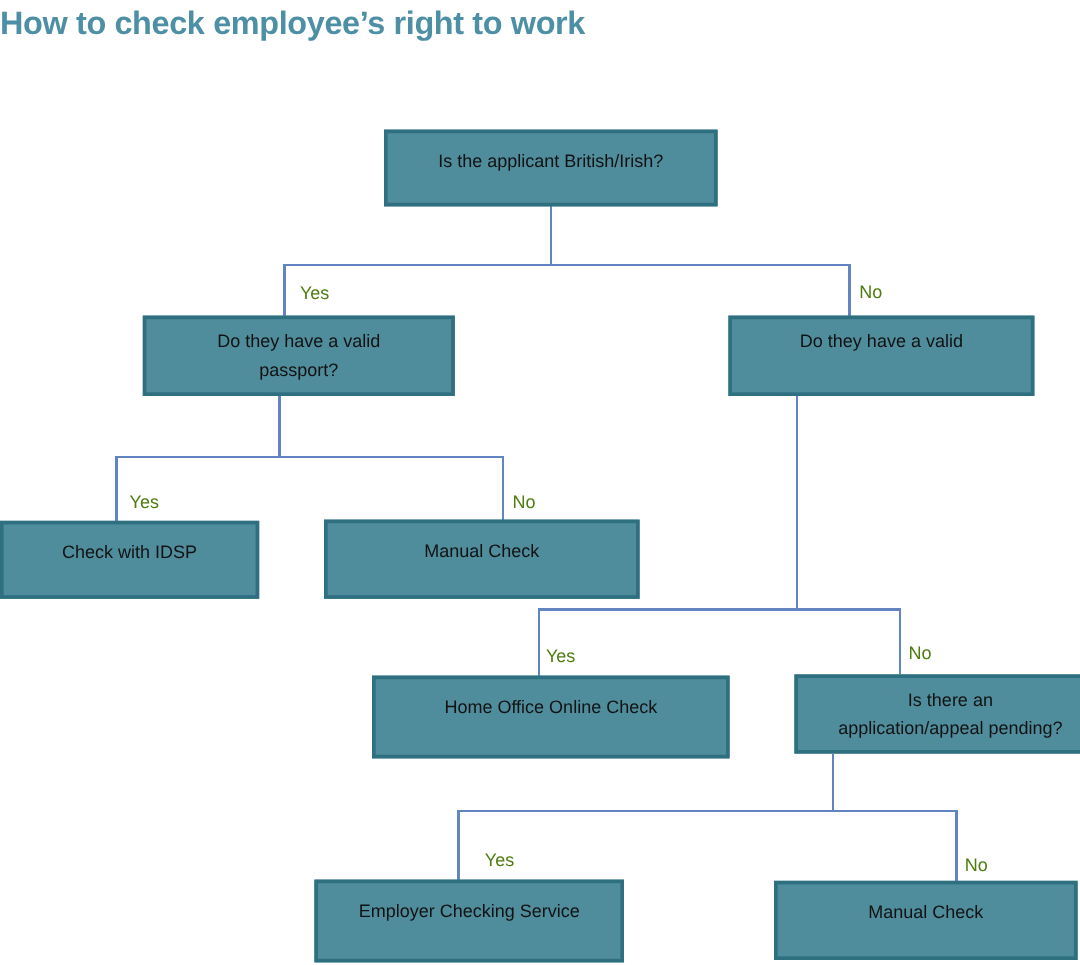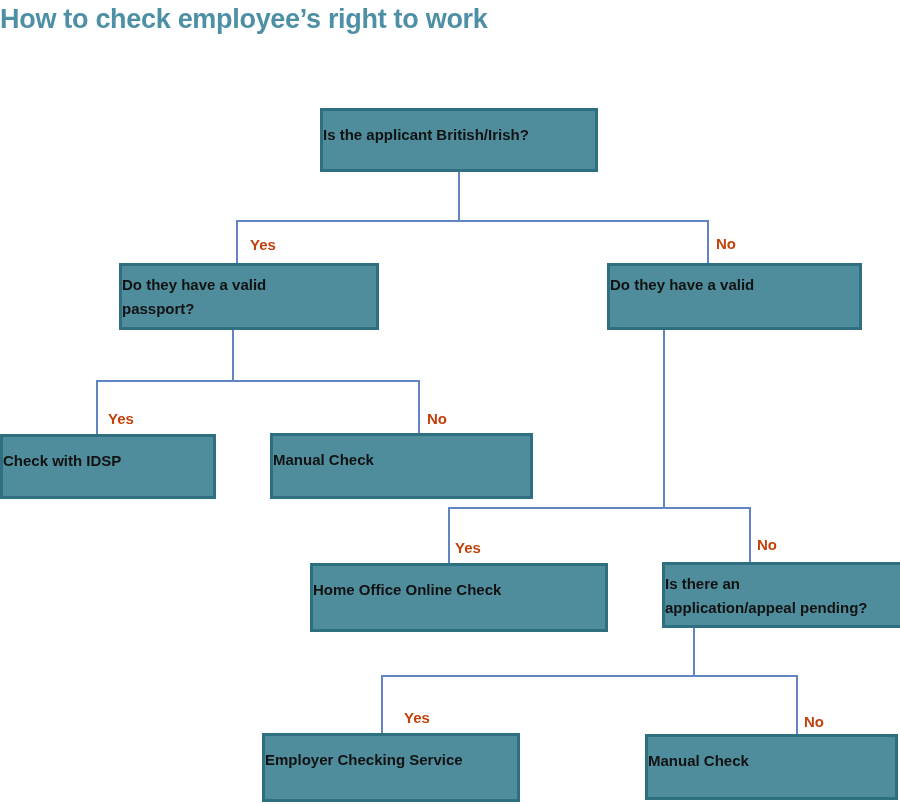--- a/index.html
+++ b/index.html
@@ -33,31 +33,31 @@
     width: 900px;
     height: 804px;
   }
   .node {
     position: absolute;
     box-sizing: border-box;
     background: #4f8d9c;
     border: 3px solid #2e6f80;
     color: #121212;
     font-size: 15px;
-    font-weight: bold;
-    text-align: left;
+    font-weight: normal;
+    text-align: center;
     line-height: 24px;
   }
   .node.single { padding-top: 12px; }
   .node.double { padding-top: 7px; margin-left: 24px; }
   .edge-label {
     position: absolute;
     font-size: 15px;
-    font-weight: bold;
-    color: #c2410c;
+    font-weight: normal;
+    color: #4d7c0f;
     white-space: nowrap;
   }
   
   .n-root      { left: 320px; top: 108px; width: 278px; height: 64px; }
   .n-passport  { left:  95px; top: 263px; width: 260px; height: 67px; }
   .n-evisa     { left: 583px; top: 263px; width: 255px; height: 67px; }
   .n-idsp      { left:   0px; top: 434px; width: 216px; height: 65px; }
   .n-manual1   { left: 270px; top: 433px; width: 263px; height: 66px; }
   .n-homeoffice{ left: 310px; top: 563px; width: 298px; height: 69px; }
   .n-pending   { left: 638px; top: 562px; width: 260px; height: 66px; }

